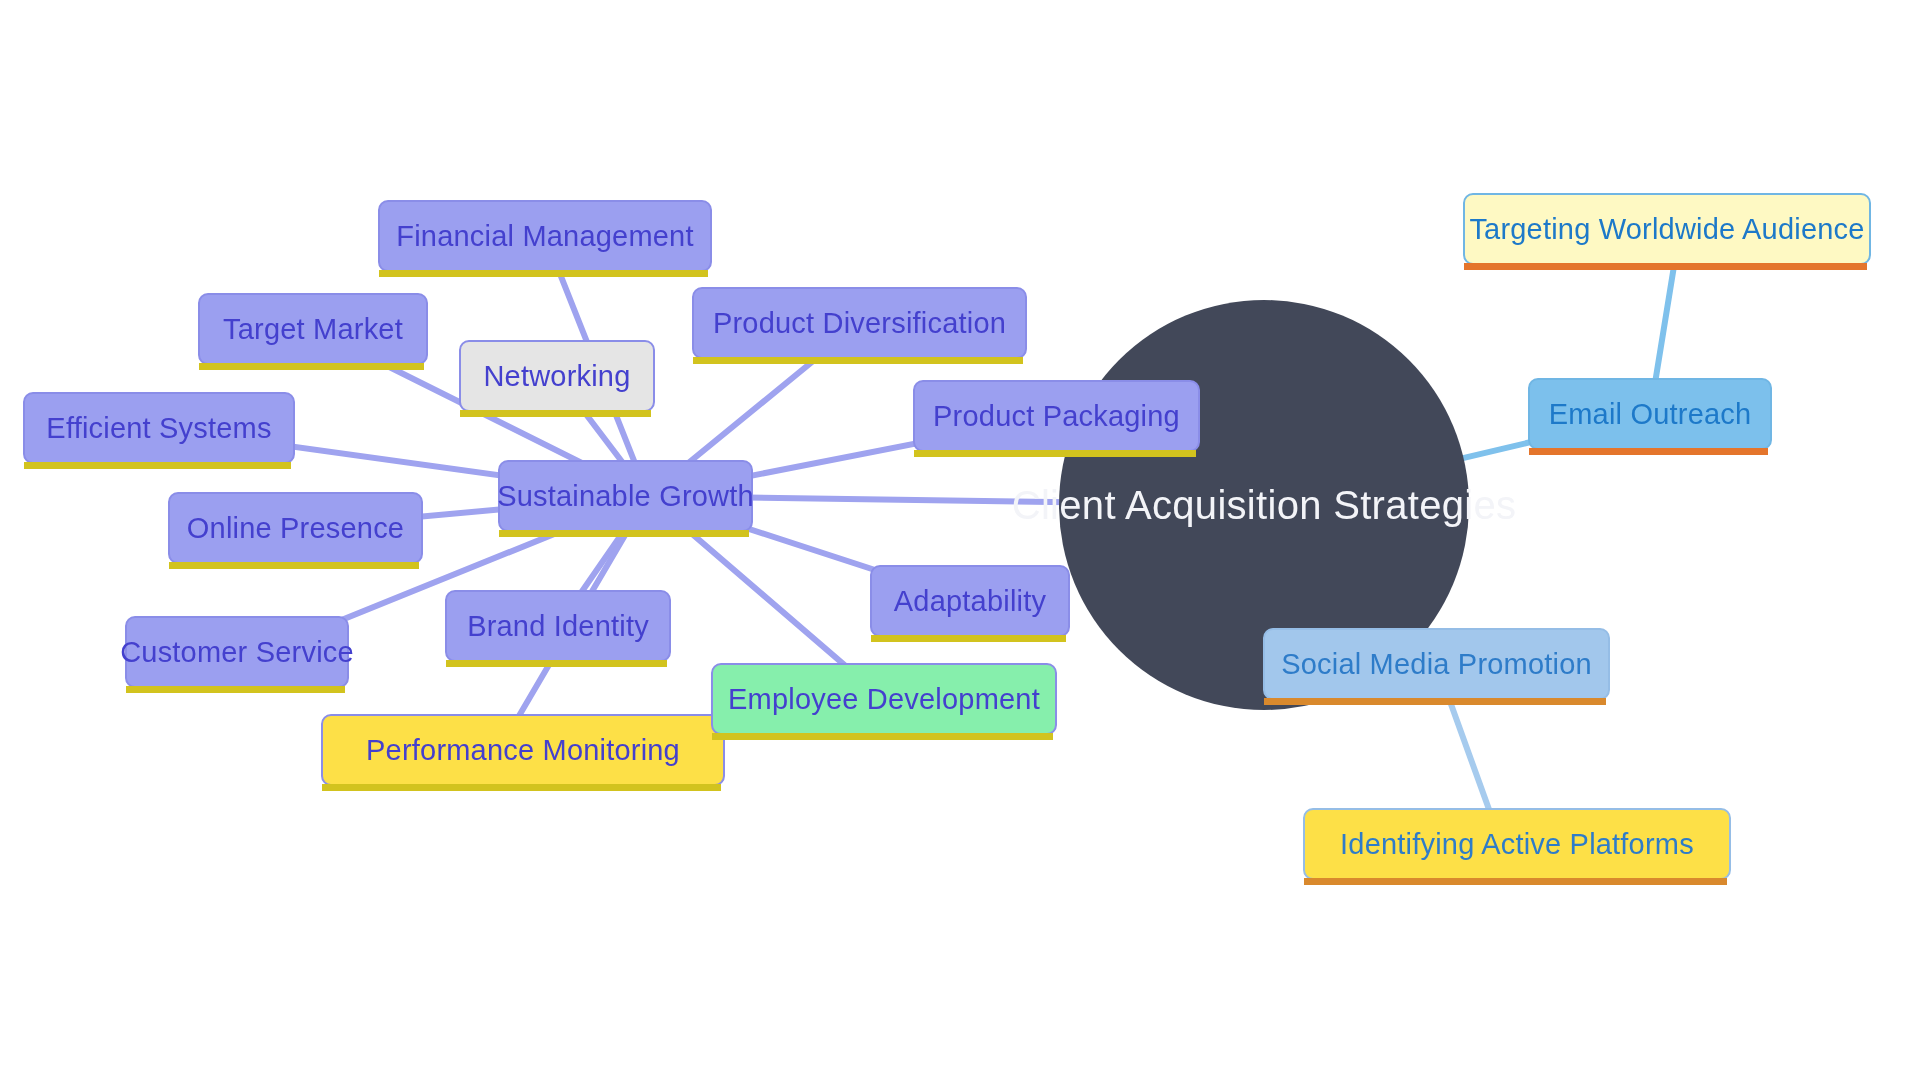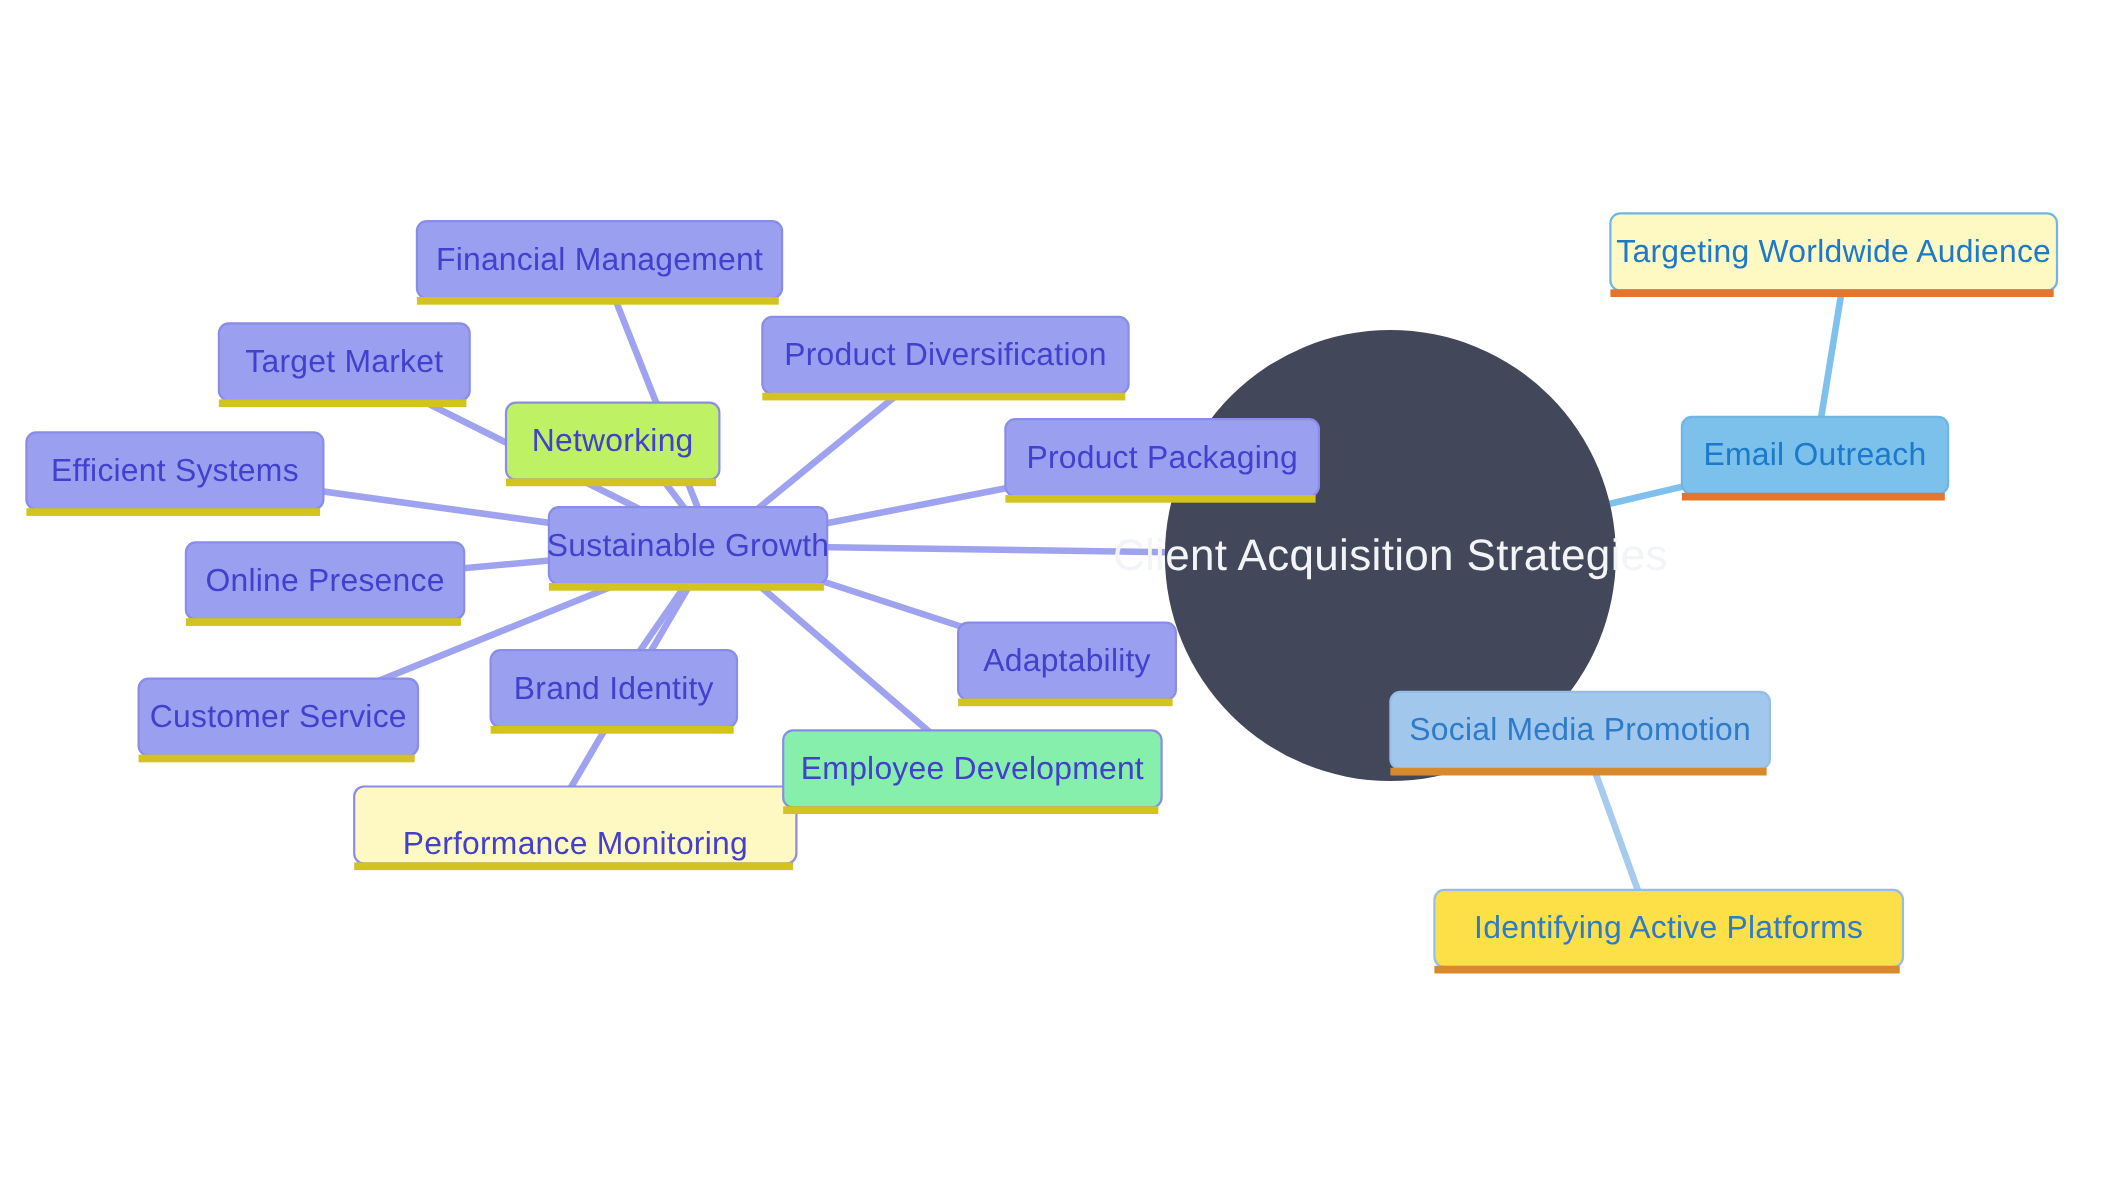--- a/index.html
+++ b/index.html
@@ -81,49 +81,49 @@
         <div class="underline" style="background: rgb(210, 195, 30);"></div>
       </div>
       <div class="node" style="left: 378px; top: 200px; width: 334px; background: rgb(155, 159, 240); border-color: rgb(138, 141, 232);">
         <span class="label" style="color: rgb(68, 64, 206);">Financial Management</span>
         <div class="underline" style="background: rgb(210, 195, 30);"></div>
       </div>
       <div class="node" style="left: 198px; top: 293px; width: 230px; background: rgb(155, 159, 240); border-color: rgb(138, 141, 232);">
         <span class="label" style="color: rgb(68, 64, 206);">Target Market</span>
         <div class="underline" style="background: rgb(210, 195, 30);"></div>
       </div>
-      <div class="node" style="left: 459px; top: 340px; width: 196px; background: #bef264; border-color: rgb(138, 141, 232); margin-top: 25px;">
+      <div class="node" style="left: 459px; top: 340px; width: 196px; background: #e5e5e5; border-color: rgb(138, 141, 232);">
         <span class="label" style="color: rgb(68, 64, 206);">Networking</span>
         <div class="underline" style="background: rgb(210, 195, 30);"></div>
       </div>
       <div class="node" style="left: 23px; top: 392px; width: 272px; background: rgb(155, 159, 240); border-color: rgb(138, 141, 232);">
         <span class="label" style="color: rgb(68, 64, 206);">Efficient Systems</span>
         <div class="underline" style="background: rgb(210, 195, 30);"></div>
       </div>
       <div class="node" style="left: 168px; top: 492px; width: 255px; background: rgb(155, 159, 240); border-color: rgb(138, 141, 232);">
         <span class="label" style="color: rgb(68, 64, 206);">Online Presence</span>
         <div class="underline" style="background: rgb(210, 195, 30);"></div>
       </div>
       <div class="node" style="left: 692px; top: 287px; width: 335px; background: rgb(155, 159, 240); border-color: rgb(138, 141, 232);">
         <span class="label" style="color: rgb(68, 64, 206);">Product Diversification</span>
         <div class="underline" style="background: rgb(210, 195, 30);"></div>
       </div>
       <div class="node" style="left: 913px; top: 380px; width: 287px; background: rgb(155, 159, 240); border-color: rgb(138, 141, 232);">
         <span class="label" style="color: rgb(68, 64, 206);">Product Packaging</span>
         <div class="underline" style="background: rgb(210, 195, 30);"></div>
       </div>
-      <div class="node" style="left: 125px; top: 616px; width: 256px; background: rgb(155, 159, 240); border-color: rgb(138, 141, 232);">
+      <div class="node" style="left: 125px; top: 616px; width: 224px; background: rgb(155, 159, 240); border-color: rgb(138, 141, 232);">
         <span class="label" style="color: rgb(68, 64, 206);">Customer Service</span>
         <div class="underline" style="background: rgb(210, 195, 30);"></div>
       </div>
       <div class="node" style="left: 445px; top: 590px; width: 226px; background: rgb(155, 159, 240); border-color: rgb(138, 141, 232);">
         <span class="label" style="color: rgb(68, 64, 206);">Brand Identity</span>
         <div class="underline" style="background: rgb(210, 195, 30);"></div>
       </div>
-      <div class="node" style="left: 321px; top: 714px; width: 404px; background: #fef9c3; border-color: rgb(138, 141, 232); align-items: flex-end;">
+      <div class="node" style="left: 321px; top: 714px; width: 404px; background: #fde047; border-color: rgb(138, 141, 232);">
         <span class="label" style="color: rgb(68, 64, 206);">Performance Monitoring</span>
         <div class="underline" style="background: rgb(210, 195, 30);"></div>
       </div>
       <div class="node" style="left: 711px; top: 663px; width: 346px; background: #86efac; border-color: rgb(138, 141, 232);">
         <span class="label" style="color: rgb(68, 64, 206);">Employee Development</span>
         <div class="underline" style="background: rgb(210, 195, 30);"></div>
       </div>
       <div class="node" style="left: 870px; top: 565px; width: 200px; background: rgb(155, 159, 240); border-color: rgb(138, 141, 232);">
         <span class="label" style="color: rgb(68, 64, 206);">Adaptability</span>
         <div class="underline" style="background: rgb(210, 195, 30);"></div>

